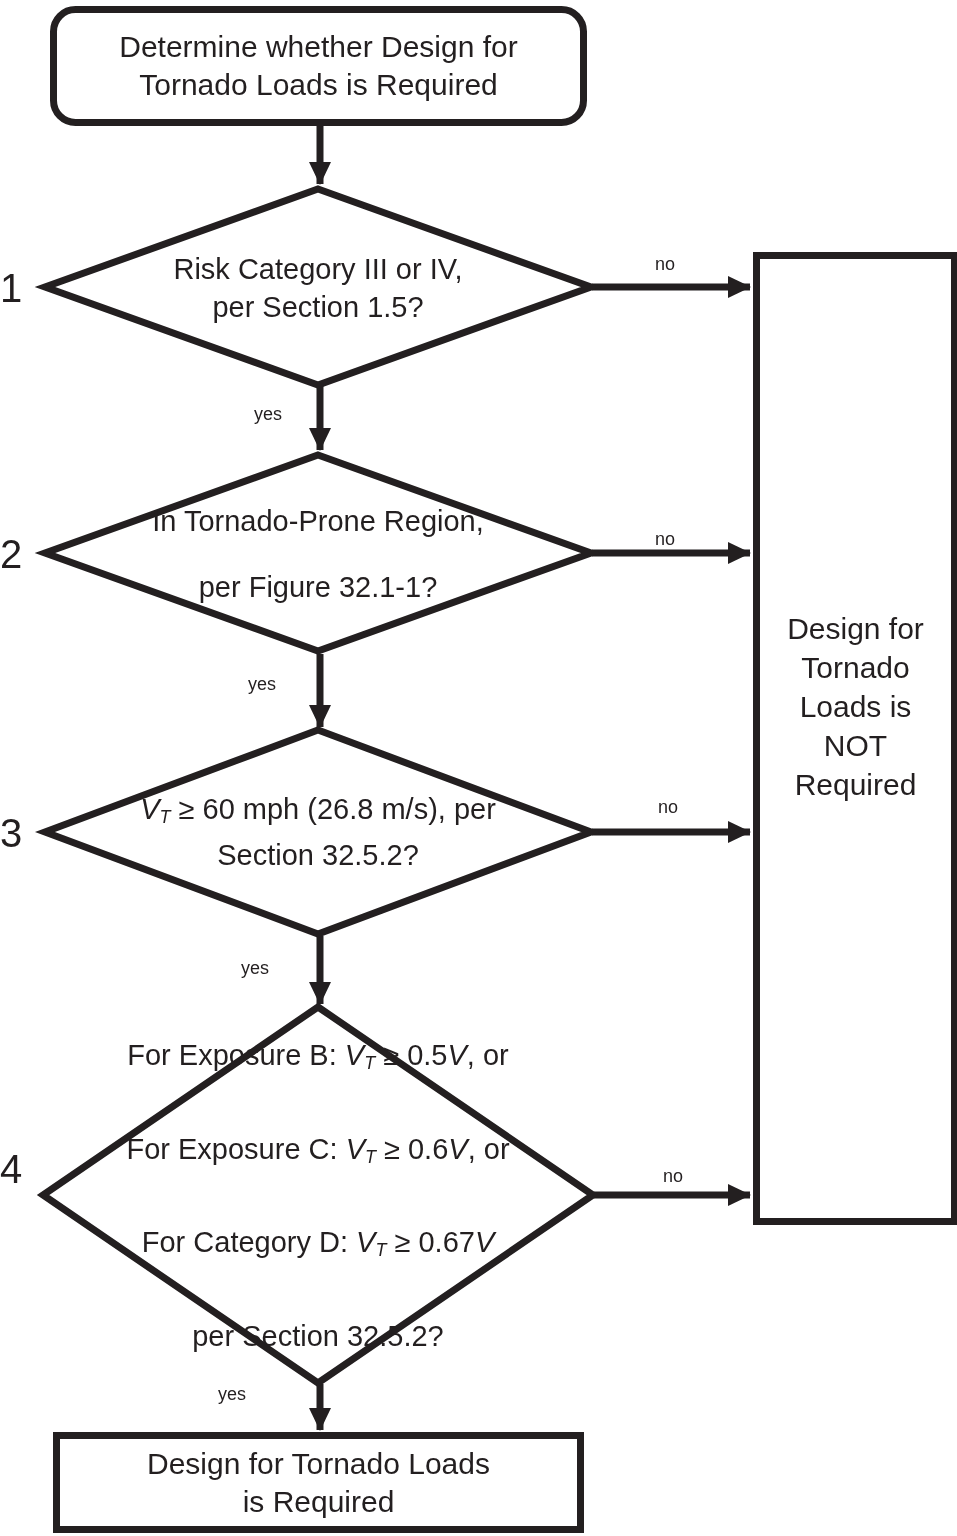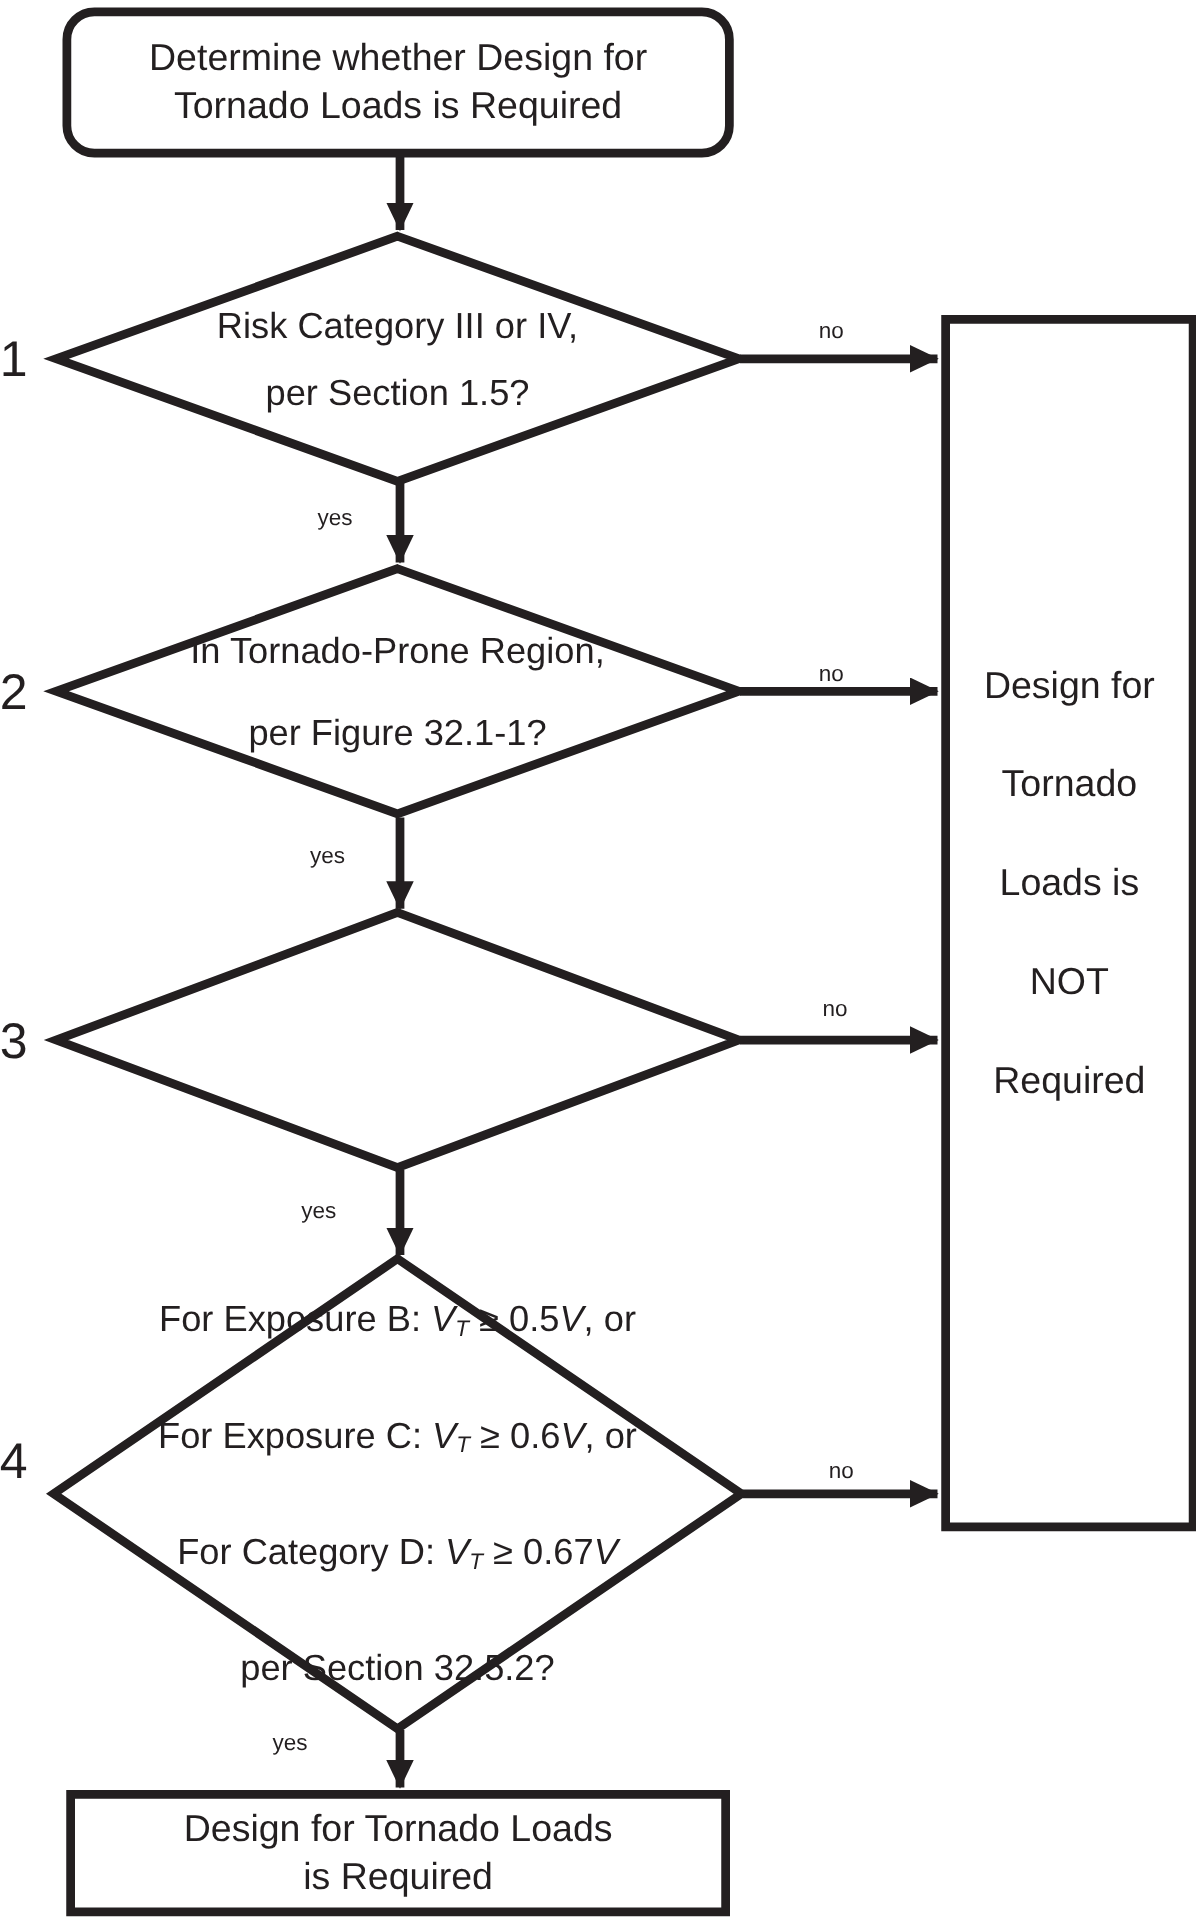--- a/index.html
+++ b/index.html
@@ -51,50 +51,54 @@
     <rect x="756.5" y="255.5" width="198" height="966" fill="#ffffff" stroke="#231f20" stroke-width="7"></rect>
     <rect x="56.5" y="1435.5" width="524" height="94" fill="#ffffff" stroke="#231f20" stroke-width="7"></rect>
   </svg>
 
   <div class="lbl ntext" style="left:60px;top:14px;width:517px;height:104px;">
     <div>Determine whether Design for</div>
     <div>Tornado Loads is Required</div>
   </div>
 
   <div class="lbl num" style="left:-4px;top:266px;width:30px;height:44px;">1</div>
-  <div class="lbl dtext" style="left:98px;top:242px;width:440px;height:92px;justify-content:space-between;">
+  <div class="lbl dtext" style="left:98px;top:242px;width:440px;height:92px;">
     <div>Risk Category III or IV,</div>
     <div>per Section 1.5?</div>
   </div>
   <div class="lbl small" style="left:228px;top:397px;width:80px;height:34px;">yes</div>
   <div class="lbl small" style="left:625px;top:247px;width:80px;height:34px;">no</div>
 
   <div class="lbl num" style="left:-4px;top:532px;width:30px;height:44px;">2</div>
   <div class="lbl dtext" style="left:98px;top:508px;width:440px;height:92px;gap:28px;">
     <div>In Tornado-Prone Region,</div>
     <div>per Figure 32.1-1?</div>
   </div>
   <div class="lbl small" style="left:222px;top:667px;width:80px;height:34px;">yes</div>
   <div class="lbl small" style="left:625px;top:522px;width:80px;height:34px;">no</div>
 
   <div class="lbl num" style="left:-4px;top:811px;width:30px;height:44px;">3</div>
+  <div class="lbl dtext" style="left:78px;top:786px;width:480px;height:92px;">
+    <div class="row"><span class="vit">V</span><span class="vsub">T</span><span> ≥ 60 mph (26.8 m/s), per</span></div>
+    <div>Section 32.5.2?</div>
+  </div>
   <div class="lbl small" style="left:215px;top:951px;width:80px;height:34px;">yes</div>
   <div class="lbl small" style="left:628px;top:790px;width:80px;height:34px;">no</div>
 
   <div class="lbl num" style="left:-4px;top:1147px;width:30px;height:44px;">4</div>
   <div class="lbl dtext" style="left:68px;top:1119px;width:500px;height:153px;gap:48px;">
     <div class="row"><span>For Exposure B: </span><span class="vit">V</span><span class="vsub">T</span><span> ≥ 0.5</span><span class="vit">V</span><span>, or</span></div>
     <div class="row"><span>For Exposure C: </span><span class="vit">V</span><span class="vsub">T</span><span> ≥ 0.6</span><span class="vit">V</span><span>, or</span></div>
     <div class="row"><span>For Category D: </span><span class="vit">V</span><span class="vsub">T</span><span> ≥ 0.67</span><span class="vit">V</span><span></span></div>
     <div>per Section 32.5.2?</div>
   </div>
   <div class="lbl small" style="left:192px;top:1377px;width:80px;height:34px;">yes</div>
   <div class="lbl small" style="left:633px;top:1159px;width:80px;height:34px;">no</div>
 
-  <div class="lbl rtext" style="left:760px;top:601px;width:191px;height:210px;gap:40px;">
+  <div class="lbl rtext" style="left:760px;top:601px;width:191px;height:210px;">
     <div>Design for</div>
     <div>Tornado</div>
     <div>Loads is</div>
     <div>NOT</div>
     <div>Required</div>
   </div>
 
   <div class="lbl ntext" style="left:60px;top:1440px;width:517px;height:86px;">
     <div>Design for Tornado Loads</div>
     <div>is Required</div>

